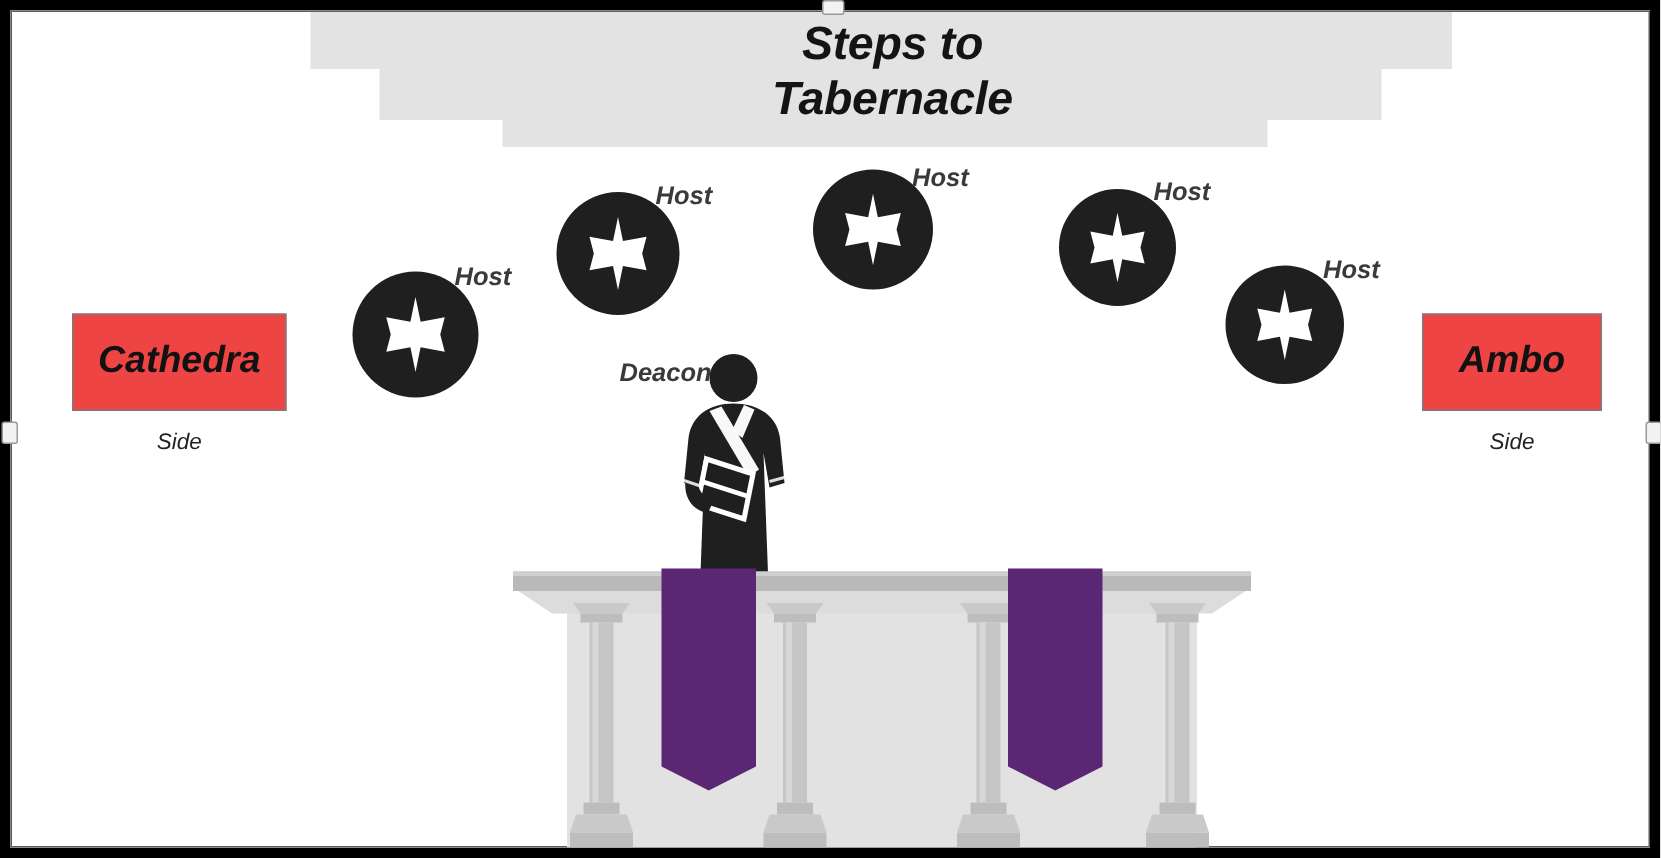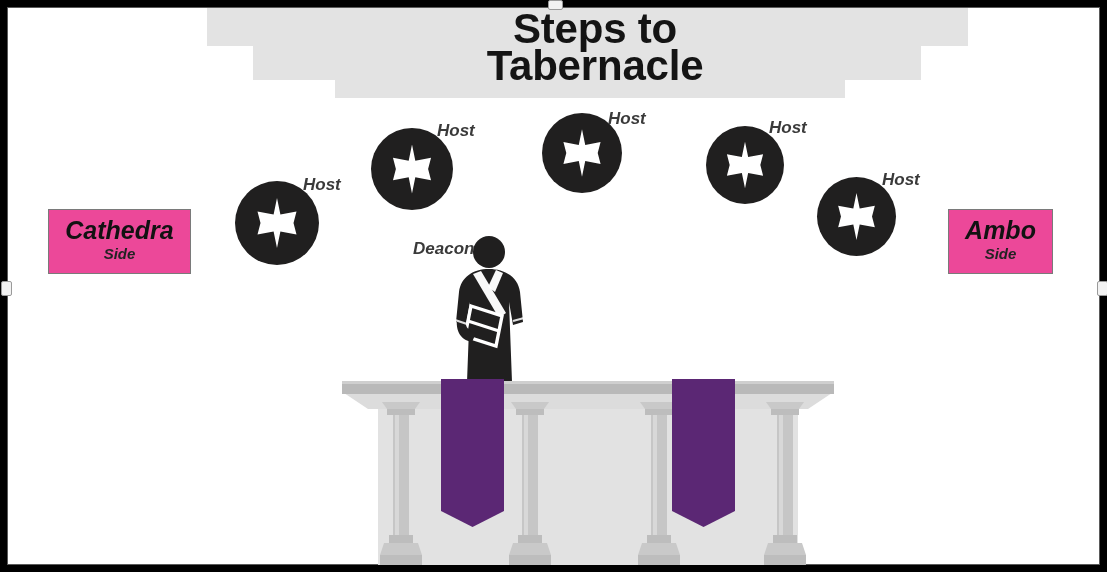--- a/index.html
+++ b/index.html
@@ -47,53 +47,55 @@
     position:absolute;
     background:#e3e3e3;
     z-index:2;
   }
 
   
   .title{
     position:absolute;
     z-index:10;
     text-align:center;
+    font-style:italic;
     font-weight:bold;
     color:#141414;
-    font-size:42px;
+    font-size:31px;
     line-height:37px;
     letter-spacing:-0.2px;
     white-space:pre-line;
   }
 
   
   .side-box{
     position:absolute;
     box-sizing:border-box;
-    background:#ec4899;
+    background:#ef4444;
     border:1px solid #7a7a7a;
     text-align:center;
     z-index:12;
-    padding-top:6px;
+    padding-top:16px;
   }
   .side-box .main{
     display:block;
     font-style:italic;
     font-weight:bold;
     font-size:25px;
     line-height:28px;
     color:#121212;
   }
   .side-box .sub{
     display:block;
     font-style:italic;
-    font-weight:bold;
+    font-weight:normal;
     font-size:15px;
     line-height:19px;
     color:#232323;
+    margin-top:31px;
   }
 
   
   .host{
     position:absolute;
     z-index:14;
   }
   .host .disc{
     position:absolute;
     left:0; top:0;
@@ -137,21 +139,21 @@
   <div class="step" style="left:335px;  top:80px; width:510px; height:18px;"></div>
 
   <div class="title" style="left:395px; top:10px; width:400px;">Steps to
 Tabernacle</div>
 
   <div class="side-box" style="left:48px; top:209px; width:143px; height:65px;">
     <span class="main">Cathedra</span>
     <span class="sub">Side</span>
   </div>
 
-  <div class="side-box" style="left:948px; top:209px; width:105px; height:65px;">
+  <div class="side-box" style="left:948px; top:209px; width:120px; height:65px;">
     <span class="main">Ambo</span>
     <span class="sub">Side</span>
   </div>
 
   <div class="host" style="left:235px; top:181px; width:84px; height:84px;">
     <div class="disc" style="width:84px; height:84px;">
       <svg width="84" height="84" viewBox="0 0 84 84">
         <path d="M42 17 L45.4 33.5 L61.5 30.5 L58.5 42 L61.5 53.5 L45.4 50.5 L42 67 L38.6 50.5 L22.5 53.5 L25.5 42 L22.5 30.5 L38.6 33.5 Z" fill="#ffffff"></path>
       </svg>
     </div>

